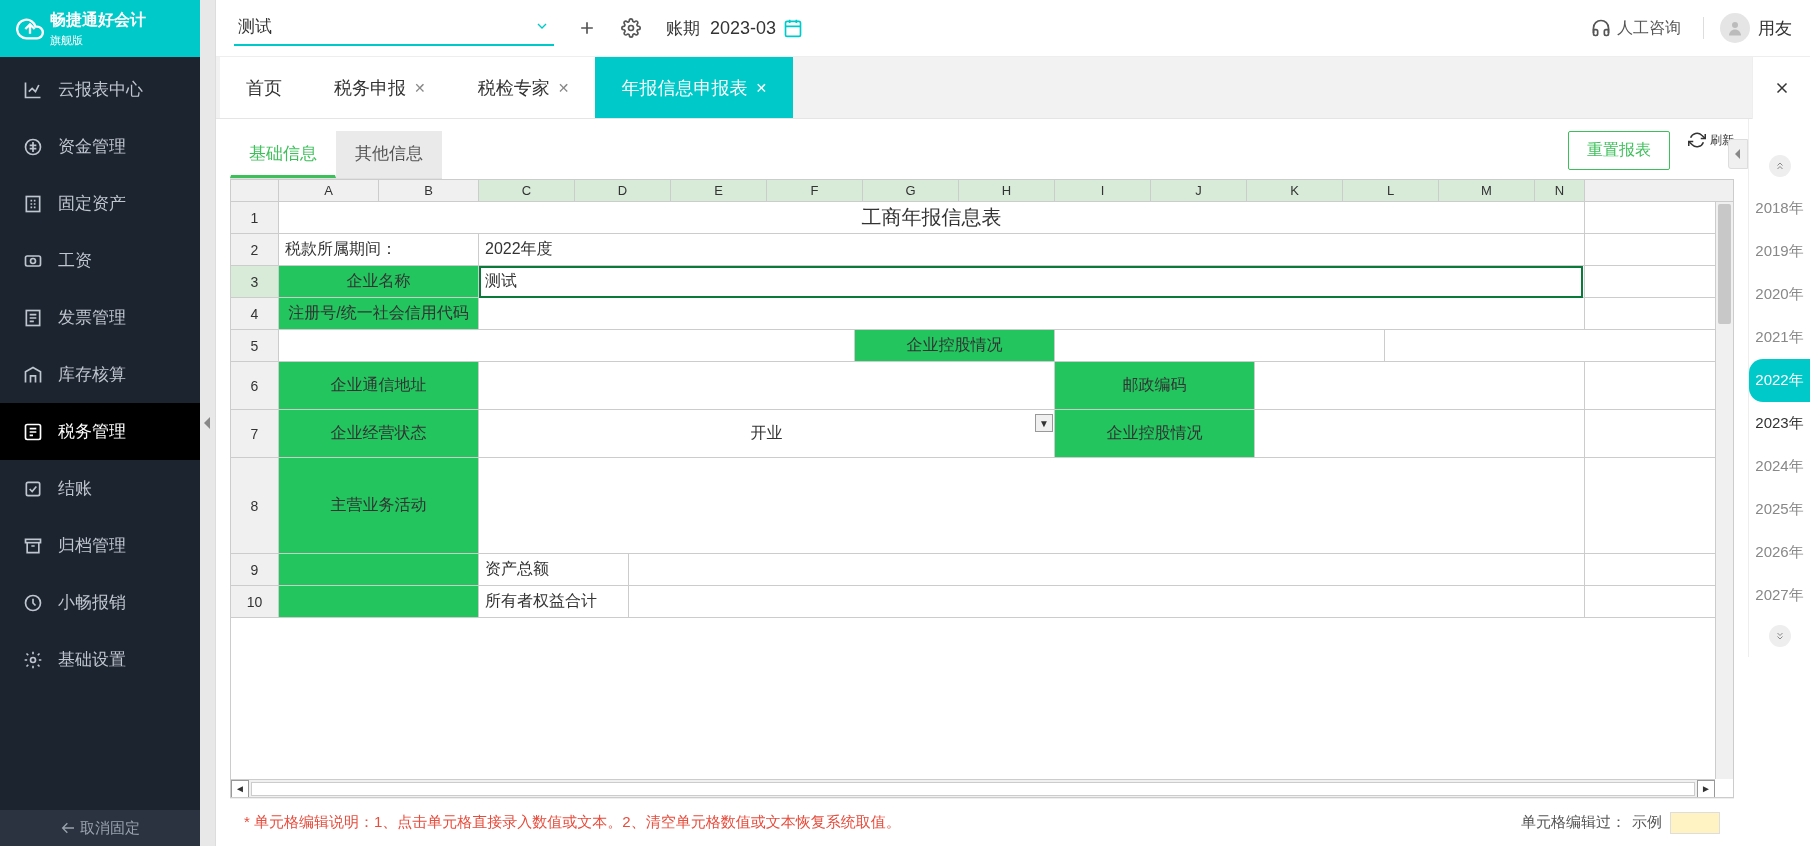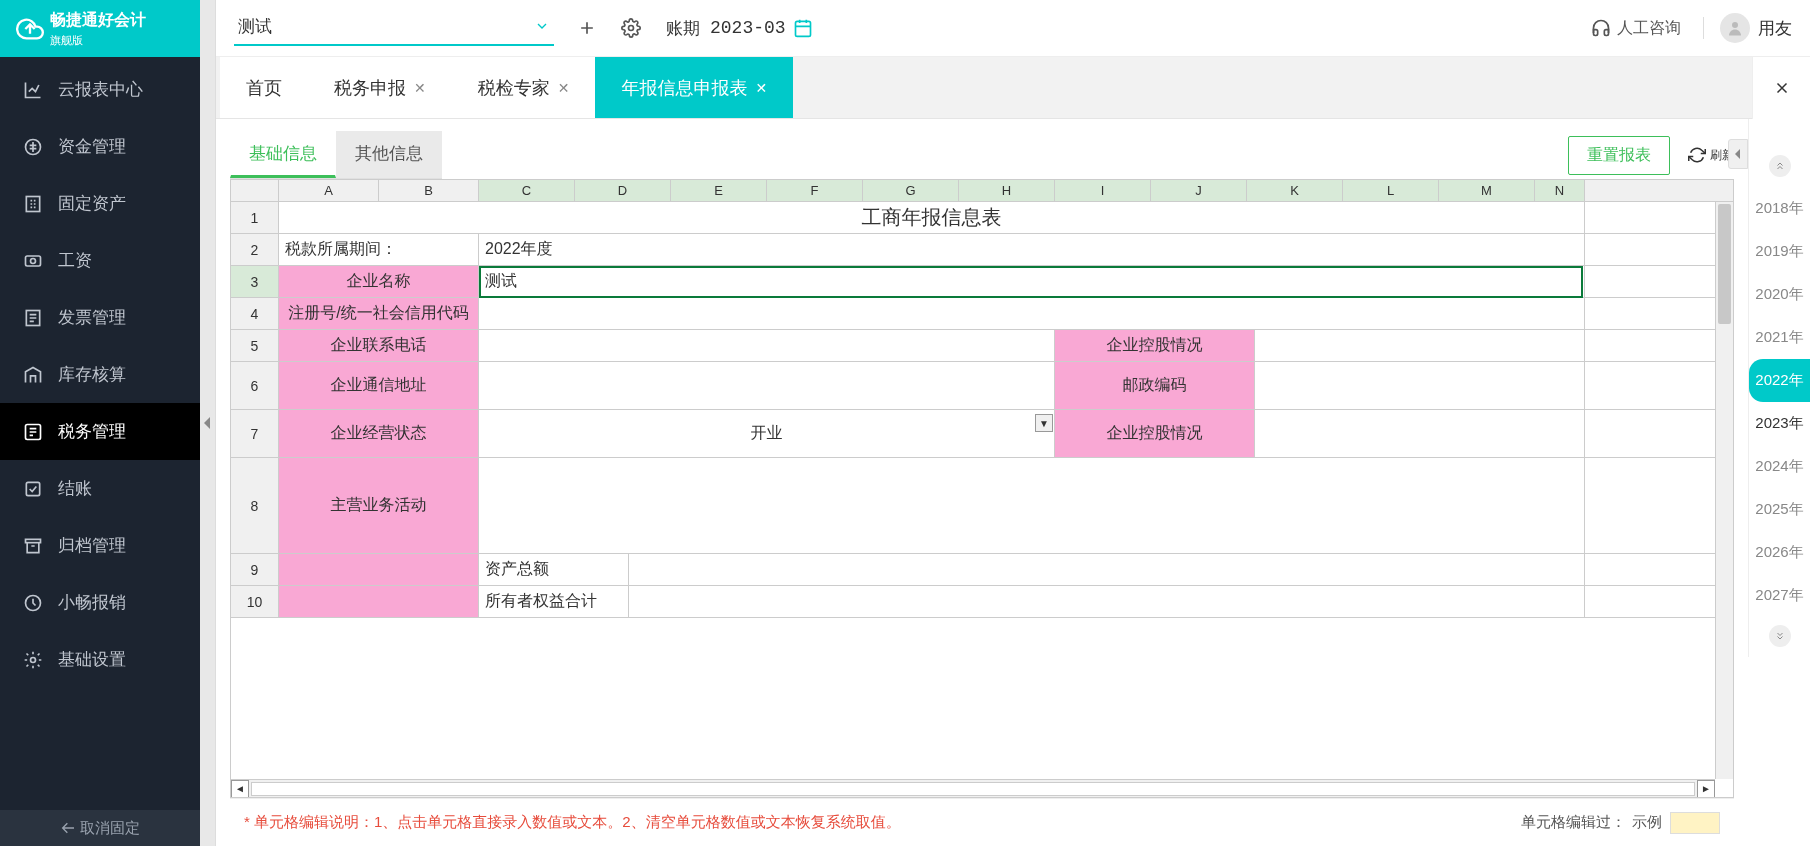--- a/index.html
+++ b/index.html
@@ -20,61 +20,61 @@
 .sidebar-footer { height: 36px; background: #2a333f; display: flex; align-items: center; justify-content: center; color: #9aa3af; font-size: 15px; cursor: pointer; }
 .sidebar-collapse { width: 16px; background: #e8e8e8; display: flex; align-items: center; justify-content: center; cursor: pointer; border-right: 1px solid #ddd; }
 
 
 .main { flex: 1; display: flex; flex-direction: column; background: #fff; }
 .header { height: 57px; display: flex; align-items: center; padding: 0 18px; border-bottom: 1px solid #eee; }
 .company-select { width: 320px; display: flex; align-items: center; justify-content: space-between; border-bottom: 2px solid #00c9c9; padding: 4px 4px 6px 4px; font-size: 17px; cursor: pointer; }
 .chev-down { color: #00c9c9; }
 .hdr-icon { width: 22px; height: 22px; margin-left: 22px; color: #555; cursor: pointer; display: inline-flex; align-items: center; justify-content: center; }
 .period-label { margin-left: 24px; font-size: 17px; color: #333; }
-.period-value { margin-left: 10px; font-size: 18px; color: #333; font-family: Liberation Mono, monospace; }
+.period-value { margin-left: 10px; font-size: 18px; color: #333; }
 .header-spacer { flex: 1; }
 .consult { display: flex; align-items: center; color: #555; font-size: 16px; cursor: pointer; margin-right: 18px; }
 .avatar { width: 30px; height: 30px; border-radius: 50%; background: #e5e5e5; display: inline-flex; align-items: center; justify-content: center; margin: 0 8px 0 12px; }
 .username { font-size: 17px; color: #333; }
 .divider-v { width: 1px; height: 22px; background: #ddd; margin: 0 4px; }
 
 
 .tabbar { height: 62px; background: #f2f2f2; display: flex; align-items: stretch; padding: 0; position: relative; border-bottom: 1px solid #e5e5e5; }
 .tabbar-inner { display: flex; align-items: stretch; background: #fff; margin-left: 4px; margin-top: 0; }
 .tab { display: flex; align-items: center; padding: 0 26px; font-size: 18px; color: #333; cursor: pointer; position: relative; background: #fff; }
 .tab .tab-x { margin-left: 8px; color: #888; font-size: 14px; }
 .tab.active { background: #00c9c9; color: #fff; }
 .tab.active .tab-x { color: #fff; }
 .tabbar-close { position: absolute; right: 0; top: 0; width: 58px; height: 62px; display: flex; align-items: center; justify-content: center; background: #fff; border-left: 1px solid #eee; cursor: pointer; font-size: 22px; }
 
 
 .content { flex: 1; display: flex; position: relative; }
 .sheet-area { flex: 1; padding: 12px 14px 0 14px; display: flex; flex-direction: column; background: #fff; position: relative; }
-.sheet-tabs-row { display: flex; align-items: center; height: 48px; }
+.sheet-tabs-row { display: flex; align-items: flex-start; height: 48px; }
 .sheet-tabs { display: flex; border-bottom: 1px solid #e0e0e0; }
 .sheet-tab { padding: 10px 18px; font-size: 17px; cursor: pointer; border: 1px solid transparent; border-bottom: none; }
 .sheet-tab.active { color: #3dbf5a; border-bottom: 3px solid #3dbf5a; }
 .sheet-tab.inactive { background: #eaeaea; color: #555; }
 .sheet-spacer { flex: 1; }
 .btn-reset { border: 1px solid #3dbf5a; color: #3dbf5a; background: #fff; padding: 8px 18px; font-size: 16px; cursor: pointer; border-radius: 2px; margin-right: 18px; }
 .btn-refresh { display: flex; align-items: center; color: #333; font-size: 12px; cursor: pointer; }
 .btn-refresh svg { margin-right: 4px; }
 
 
 .grid-wrap { flex: 1; position: relative; border: 1px solid #ccc; margin-top: 0; overflow: hidden; }
 .col-headers { display: flex; height: 22px; background: #f0f0f0; border-bottom: 1px solid #ccc; }
 .corner { width: 48px; border-right: 1px solid #ccc; background: #f0f0f0; }
 .col-h { border-right: 1px solid #ccc; text-align: center; font-size: 13px; color: #333; line-height: 22px; background: #f0f0f0; }
 .col-h.sel { background: #d8ead8; }
 .rows { position: relative; }
 .row { display: flex; border-bottom: 1px solid #ccc; }
 .row-h { width: 48px; text-align: center; background: #f0f0f0; border-right: 1px solid #ccc; font-size: 14px; display: flex; align-items: center; justify-content: center; }
 .row-h.sel { background: #d8ead8; }
 .cell { border-right: 1px solid #ccc; display: flex; align-items: center; padding: 0 6px; font-size: 16px; background: #fff; }
-.cell.label { background: #f9a8d4; justify-content: center; }
+.cell.label { background: #22c55e; justify-content: center; }
 .cell.center { justify-content: center; }
 .cell.title { font-size: 20px; justify-content: center; }
 .active-border { position: absolute; border: 2px solid #0a7a3a; pointer-events: none; }
 .dropdown-arrow { position: absolute; background: #f0f0f0; border: 1px solid #999; width: 18px; height: 18px; display: flex; align-items: center; justify-content: center; font-size: 10px; }
 .vscroll { position: absolute; right: 0; top: 22px; bottom: 18px; width: 18px; background: #f0f0f0; border-left: 1px solid #ccc; }
 .vscroll-thumb { position: absolute; left: 2px; right: 2px; top: 2px; height: 120px; background: #c8c8c8; border-radius: 2px; }
 .hscroll { position: absolute; left: 0; right: 18px; bottom: 0; height: 18px; background: #f0f0f0; border-top: 1px solid #ccc; display: flex; align-items: center; }
 .hscroll-btn { width: 18px; height: 18px; border: 1px solid #999; background: #fff; display: flex; align-items: center; justify-content: center; font-size: 10px; }
 .hscroll-track { flex: 1; height: 14px; margin: 0 2px; background: #fff; border: 1px solid #ccc; position: relative; }
 
@@ -352,21 +352,20 @@
                 <div class="cell label" style="width: 200px;">企业名称</div>
                 <div class="cell " style="width: 1106px;">测试</div>
               </div>
               <div class="row" style="height: 32px;">
                 <div class="row-h">4</div>
                 <div class="cell label" style="width: 200px;">注册号/统一社会信用代码</div>
                 <div class="cell " style="width: 1106px;"></div>
               </div>
               <div class="row" style="height: 32px;">
                 <div class="row-h">5</div>
-                <div class="cell label" style="width: 200px;">企业联系电话</div>
                 <div class="cell " style="width: 576px;"></div>
                 <div class="cell label" style="width: 200px;">企业控股情况</div>
                 <div class="cell " style="width: 330px;"></div>
               </div>
               <div class="row" style="height: 48px;">
                 <div class="row-h">6</div>
                 <div class="cell label" style="width: 200px;">企业通信地址</div>
                 <div class="cell " style="width: 576px;"></div>
                 <div class="cell label" style="width: 200px;">邮政编码</div>
                 <div class="cell " style="width: 330px;"></div>

